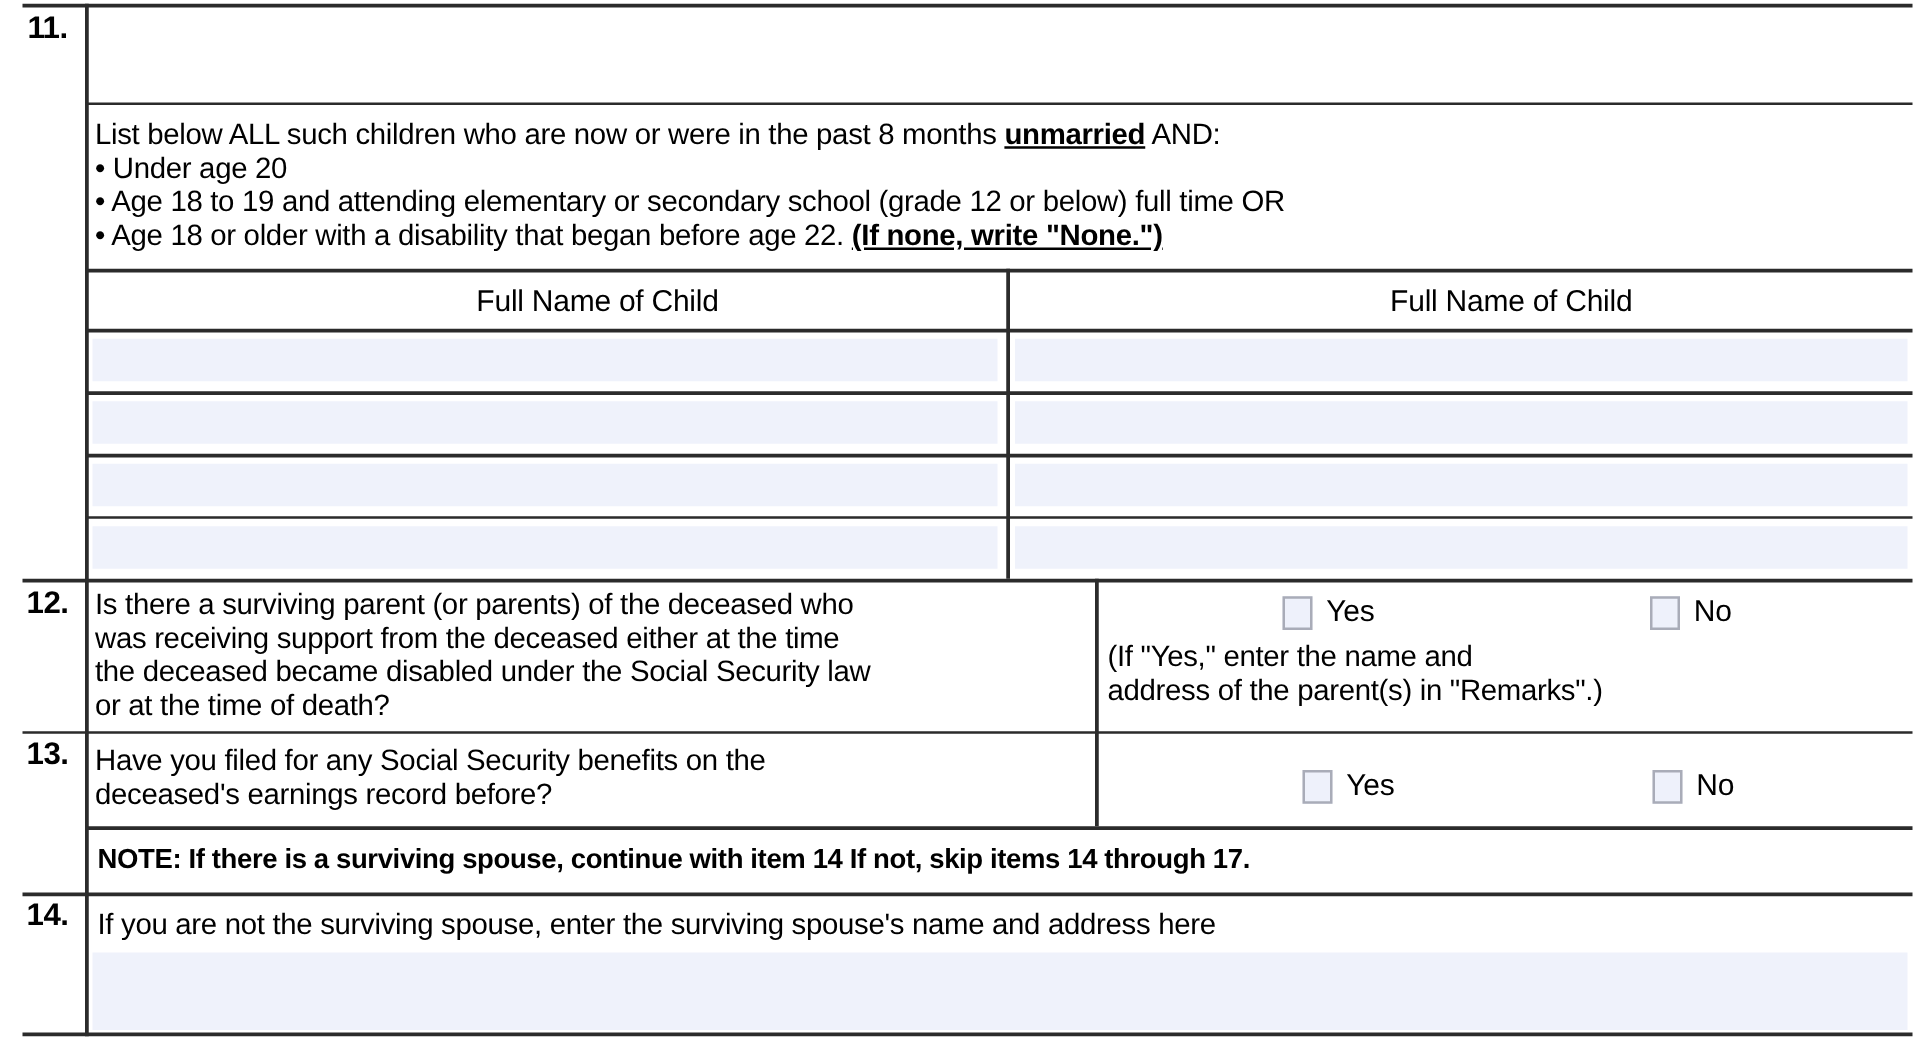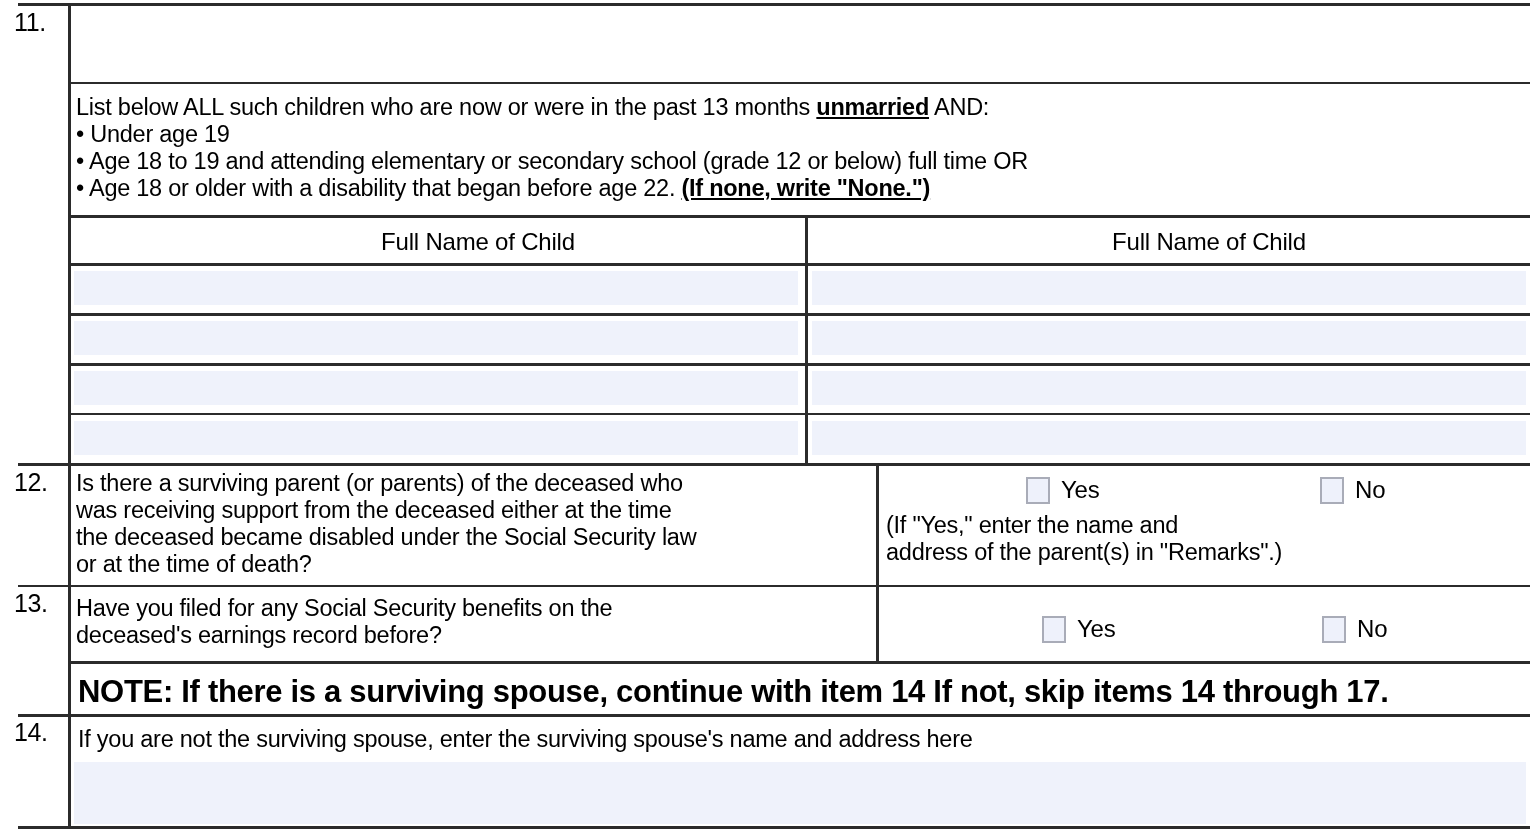--- a/index.html
+++ b/index.html
@@ -47,23 +47,23 @@
   .vrule {
     position: absolute;
     width: 3px;
     background: #2b2b2b;
   }
 
   .itemnum {
     position: absolute;
     left: 14px;
     width: 48px;
-    text-align: left;
+    text-align: center;
     font-size: 25px;
-    font-weight: normal;
+    font-weight: bold;
     letter-spacing: -0.4px;
   }
 
   .celltext {
     position: absolute;
     font-size: 23.5px;
     line-height: 27px;
     letter-spacing: -0.25px;
     white-space: pre-line;
   }
@@ -97,40 +97,40 @@
     background: #eef1fb;
     border: 2px solid #a9acb8;
   }
   .cblabel {
     font-size: 24px;
     letter-spacing: -0.2px;
   }
 
   .notetext {
     position: absolute;
-    font-size: 31px;
+    font-size: 22px;
     font-weight: bold;
     letter-spacing: -0.3px;
   }
 </style>
 </head>
 <body>
 
 <div id="page">
   <div class="frame"></div>
   <div class="gutter-rule"></div>
 
   <div class="itemnum" style="top:8px;">11.</div>
 
 
   <div class="hrule" style="left:68px; top:82px; width:1462px; height:2px;"></div>
 
-  <div class="celltext" style="left:76px; top:94px; width:1448px;"><span>List below ALL such children who are now or were in the past 13 months </span><b>unmarried</b><span> AND:</span></div>
-
-  <div class="celltext" style="left:76px; top:121px;">• Under age 19</div>
+  <div class="celltext" style="left:76px; top:94px; width:1448px;"><span>List below ALL such children who are now or were in the past 8 months </span><b>unmarried</b><span> AND:</span></div>
+
+  <div class="celltext" style="left:76px; top:121px;">• Under age 20</div>
   <div class="celltext" style="left:76px; top:148px;text-align:center;">• Age 18 to 19 and attending elementary or secondary school (grade 12 or below) full time OR</div>
   <div class="celltext" style="left:76px; top:175px;"><span>• Age 18 or older with a disability that began before age 22. </span><b>(If none, write "None.")</b></div>
 
   <div class="hrule" style="left:68px; top:215px; width:1462px;"></div>
   <div class="vrule" style="left:805px; top:215px; height:248px;"></div>
 
   <div class="colhdr" style="left:71px; top:228px; width:734px;">Full Name of Child</div>
   <div class="colhdr" style="left:808px; top:228px; width:722px;">Full Name of Child</div>
 
   <div class="hrule" style="left:68px; top:263px; width:1462px;"></div>

